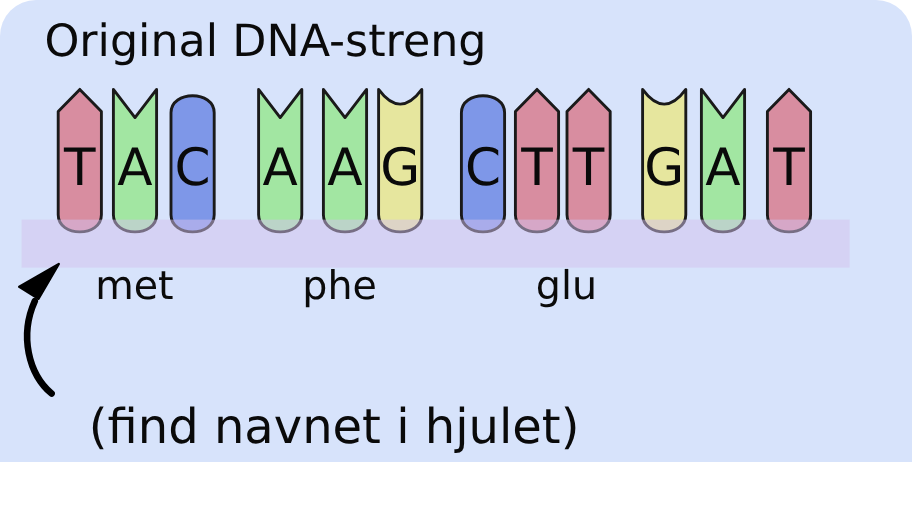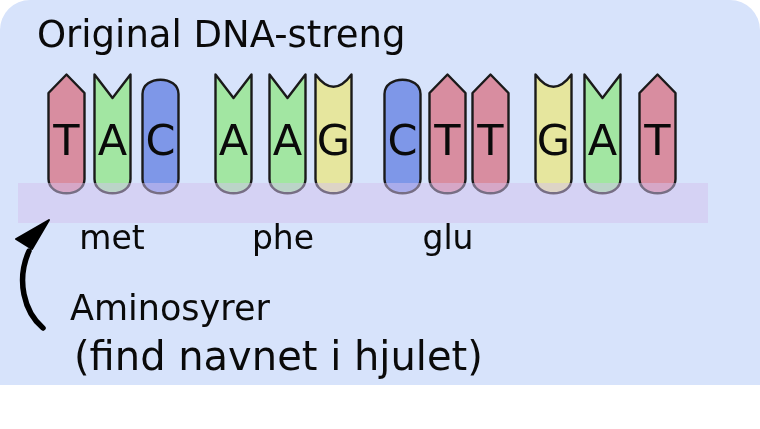--- a/index.html
+++ b/index.html
@@ -114,24 +114,23 @@
       <svg class="shape" viewBox="0 0 41 129">
           <use href="#shape-T" fill="#d88da0"></use>
         </svg>
       <div class="letter">T</div>
     </div>
 
     <div class="band" style="background: rgba(211, 194, 238, 0.5);"></div>
 
     <div class="amino" style="left:112px">met</div>
     <div class="amino" style="left:283px">phe</div>
-    <div class="amino" style="left:448px">glu</div>
+    <div class="amino" style="left:472px">glu</div>
 
     <svg class="arrow" viewBox="0 0 52 130">
       <path d="M 35 122 C 16 106, 8 74, 21 45" fill="none" stroke="#000000" stroke-width="5.5" stroke-linecap="round"></path>
       <polygon points="41,14 8,33 24,43" fill="#000000" stroke="#000000" stroke-width="2" stroke-linejoin="round"></polygon>
     </svg>
 
-    <div class="note1">Aminosyrer</div>
     <div class="note2">(find navnet i hjulet)</div>
 
   </div>
 </div>
 
 </body></html>

